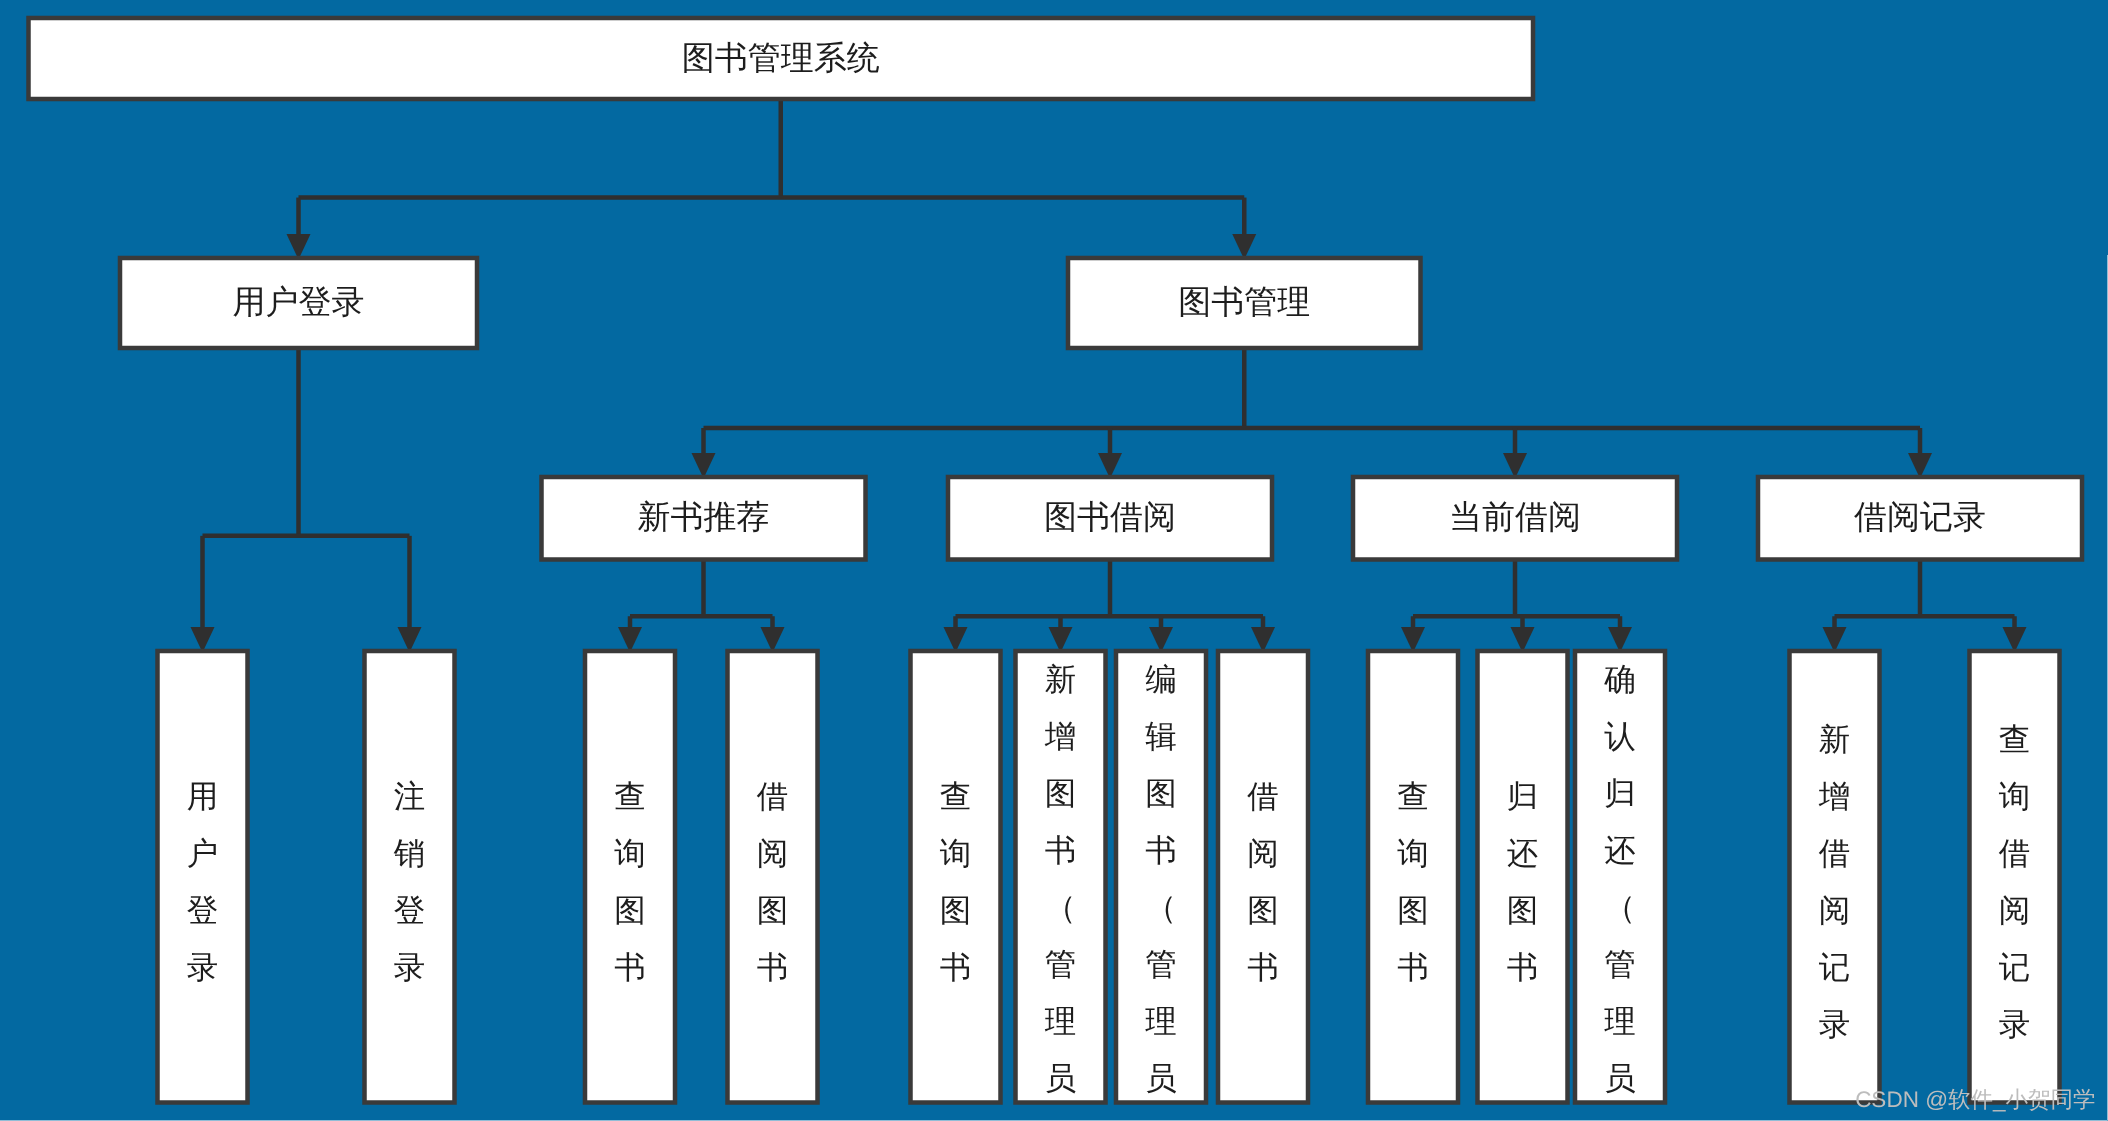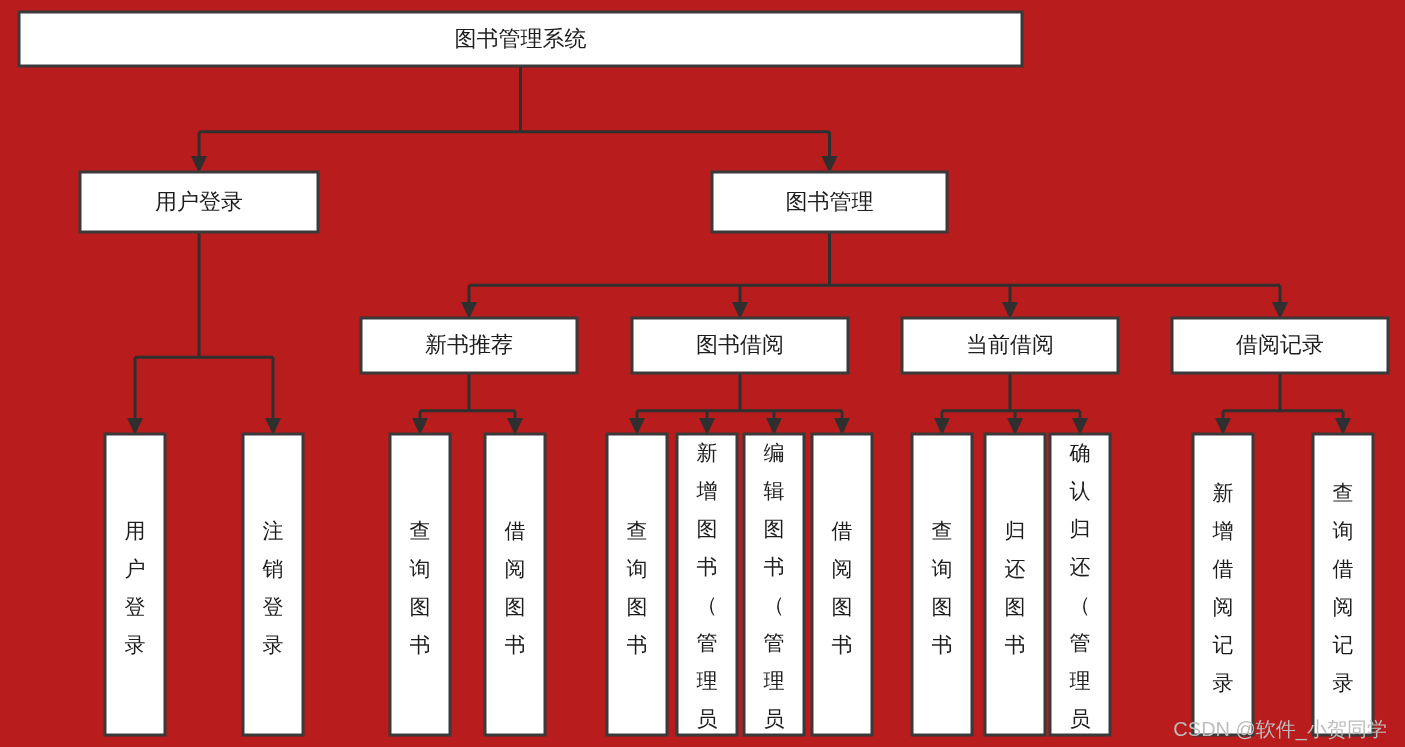--- a/index.html
+++ b/index.html
@@ -7,21 +7,21 @@
     padding: 0;
     background: #ffffff;
   }
   body {
     font-family: "Liberation Sans", "DejaVu Sans", sans-serif;
   }
   #diagram-root {
     position: relative;
     width: 1405px;
     height: 747px;
-    background: #b91c1c;
+    background: #0369a1;
     overflow: hidden;
     text-align: center;
   }
   svg.diagram-canvas {
     position: absolute;
     left: 0;
     top: 0;
     width: 1405px;
     height: 747px;
   }
@@ -47,24 +47,24 @@
     stroke: #2f2f2f;
     stroke-width: 3;
     fill: none;
   }
   .arrow-head {
     fill: #2f2f2f;
     stroke: none;
   }
   .watermark-text {
     position: absolute;
-    right: 18px;
+    right: 8px;
     bottom: 4px;
     color: #bdbdbd;
-    font-size: 20px;
+    font-size: 15px;
     font-family: "Liberation Sans", "DejaVu Sans", sans-serif;
     white-space: nowrap;
     pointer-events: none;
   }
 </style>
 </head>
 <body>
 
 <div id="diagram-root">
   <svg class="diagram-canvas" viewBox="0 0 1405 747">

